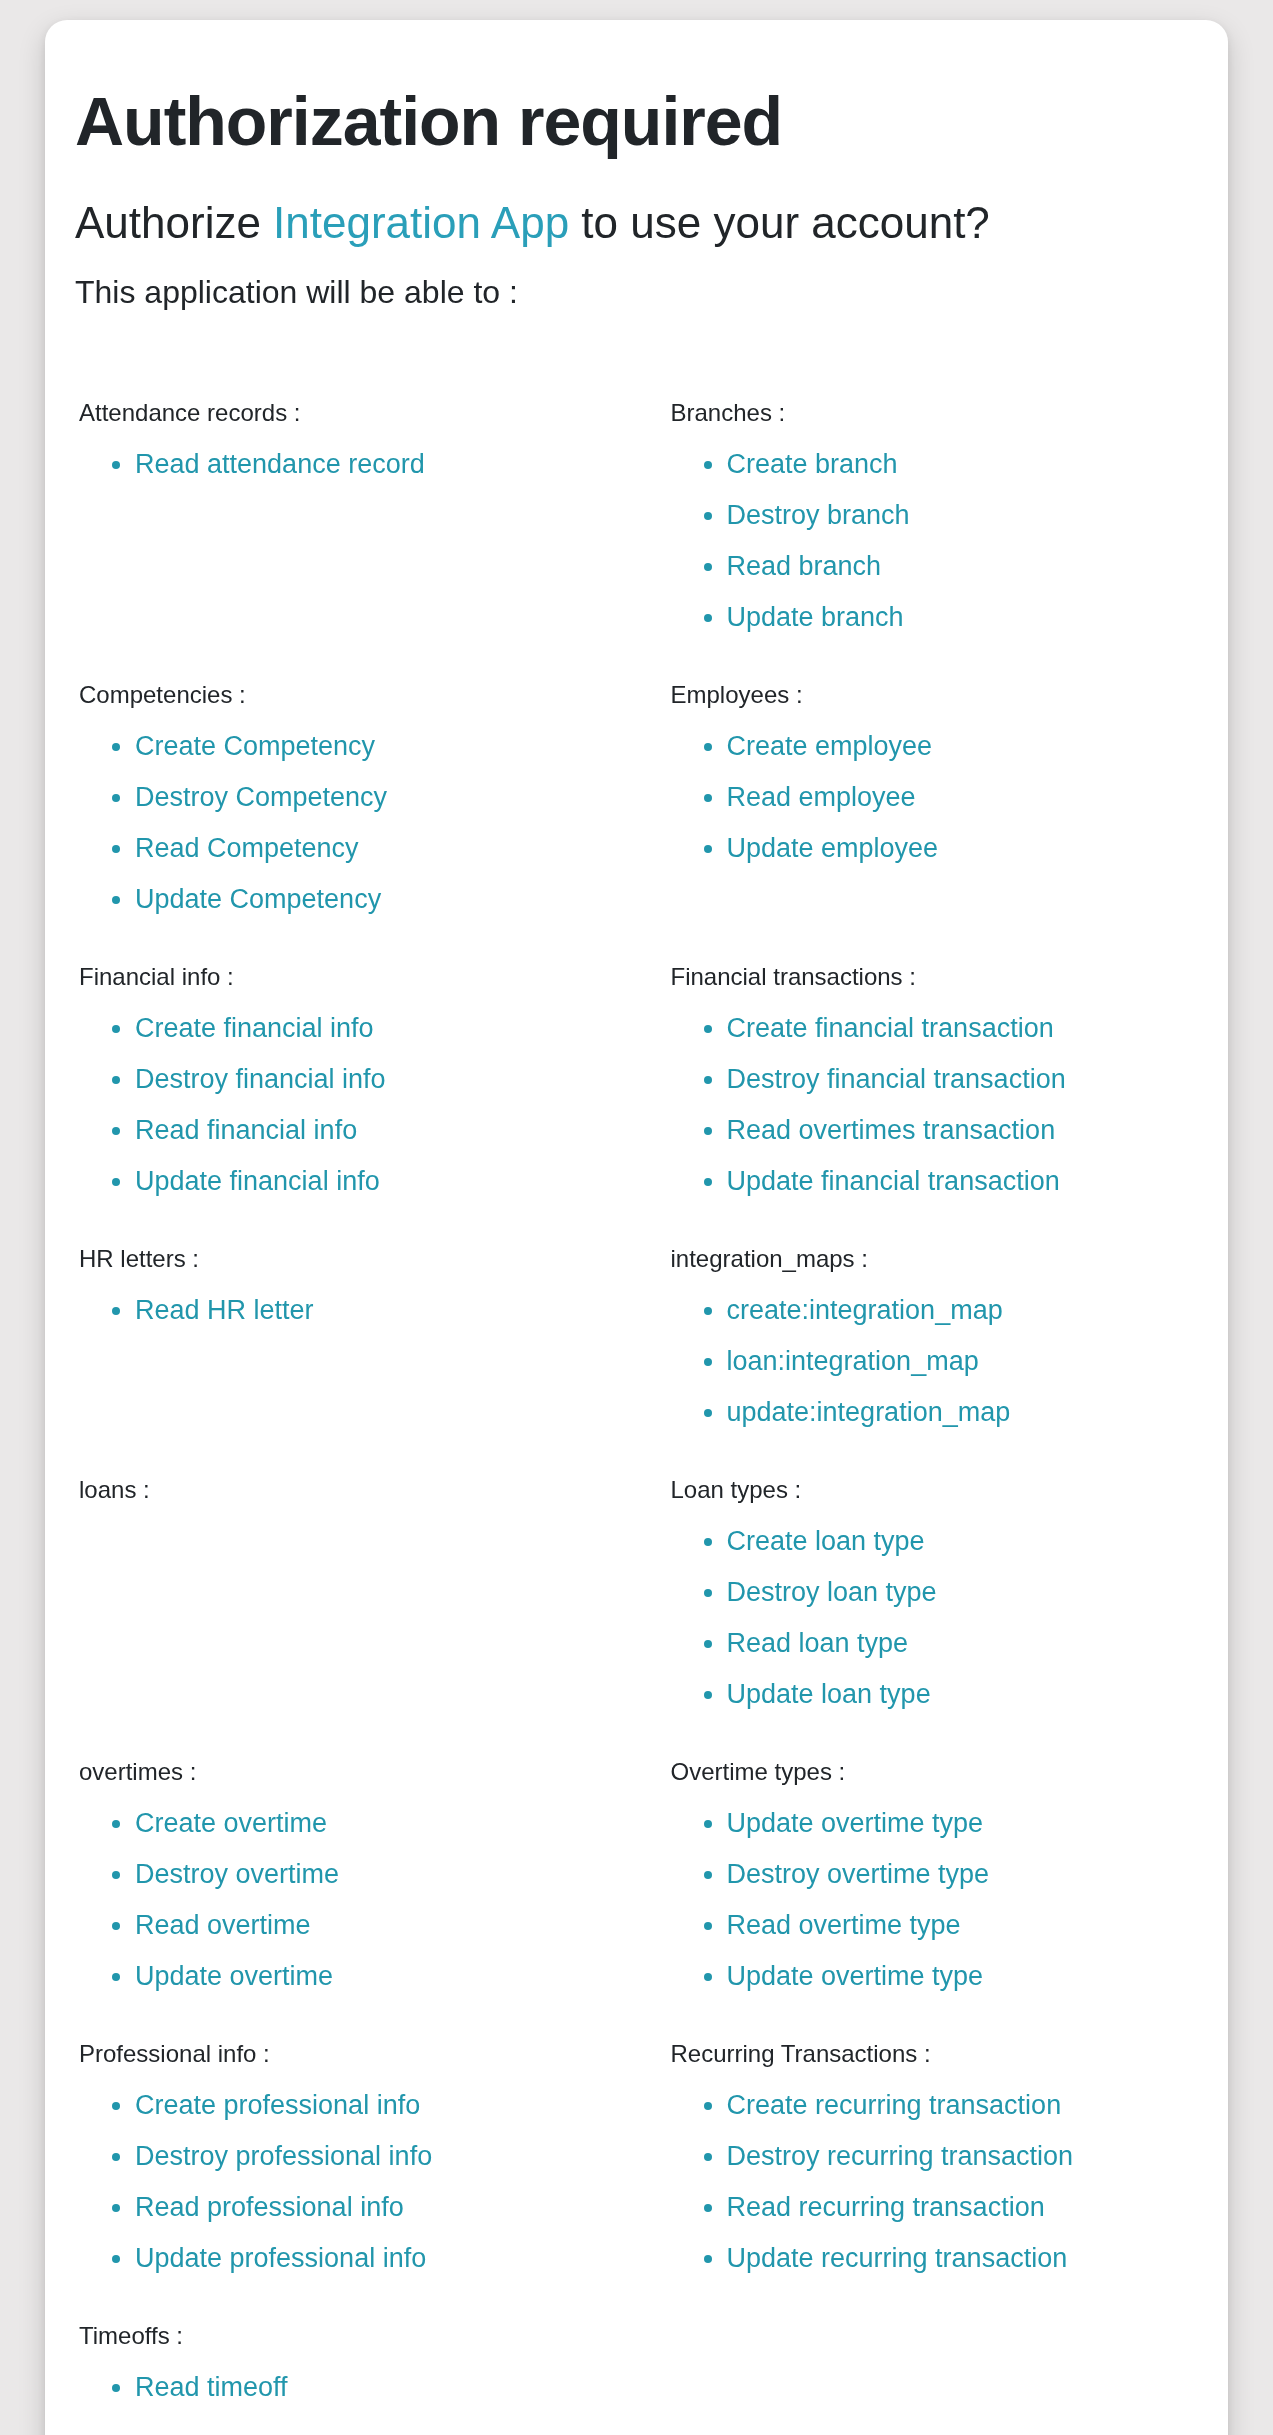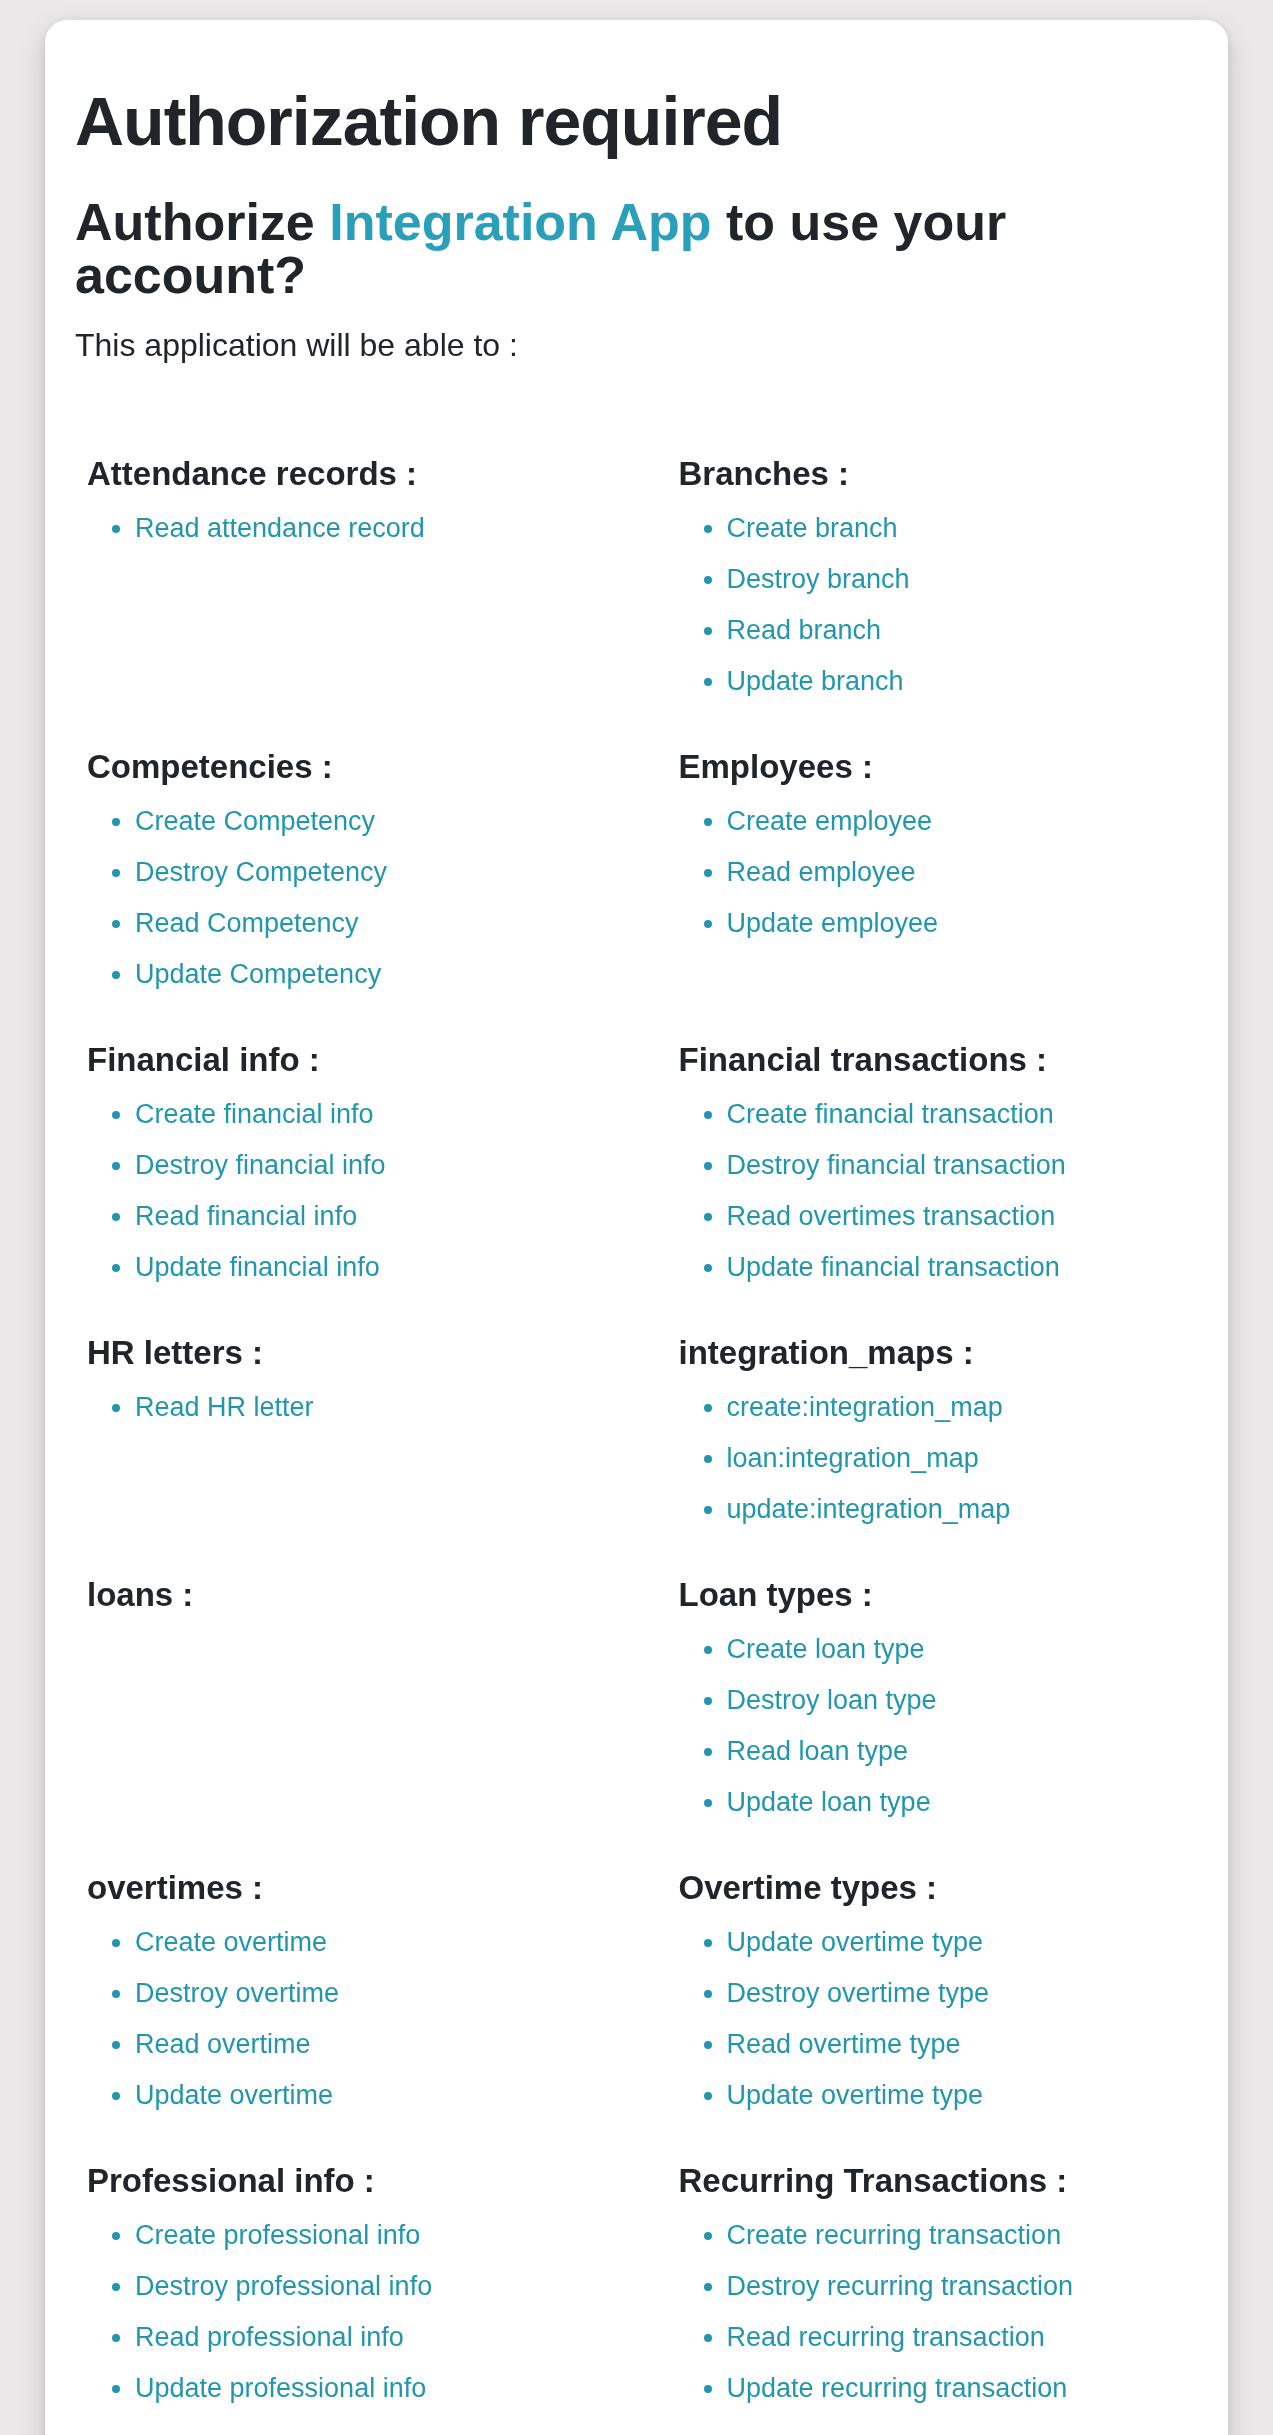--- a/index.html
+++ b/index.html
@@ -30,46 +30,46 @@
   }
   .page-title{
     font-size:68px;
     line-height:82px;
     font-weight:700;
     letter-spacing:-1px;
     margin:0 0 34px;
     color:var(--ink);
   }
   .subtitle{
-    font-size:52px;
+    font-size:44px;
     line-height:53px;
-    font-weight:700;
+    font-weight:400;
     margin:0 0 24px;
     color:var(--ink);
   }
   .subtitle .app-name{
     color:var(--app-accent);
   }
   .intro{
     font-size:32px;
     line-height:39px;
     font-weight:400;
     margin:0 0 76px;
   }
   .perm-grid{
     display:grid;
     grid-template-columns:1fr 1fr;
     column-gap:60px;
     row-gap:32px;
   }
   .group-name{
-    font-size:33px;
+    font-size:24px;
     line-height:42px;
-    font-weight:700;
-    margin:12px;
+    font-weight:400;
+    margin:4px;
     color:var(--ink);
   }
   .scopes{
     list-style:disc outside;
     margin:0;
     padding:0 0 0 60px;
   }
   .scopes li{
     font-size:27px;
     line-height:42px;

